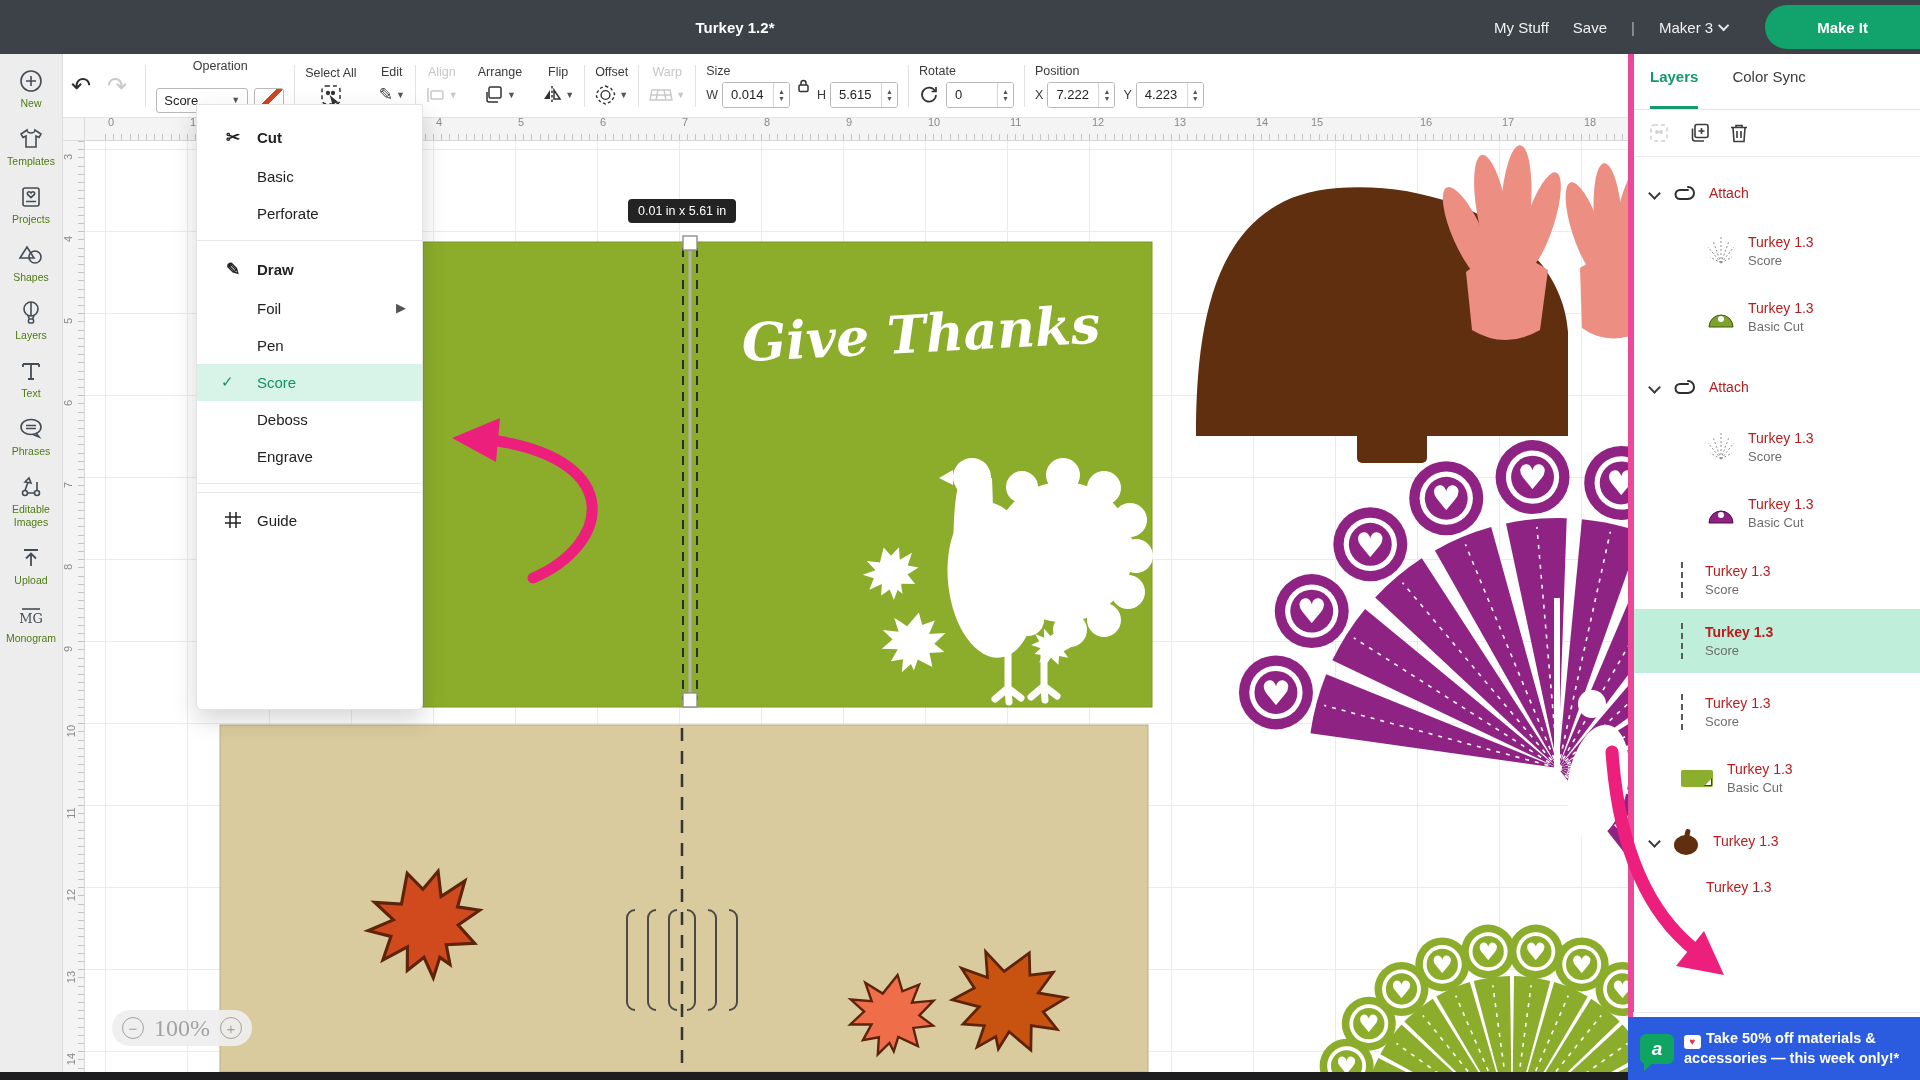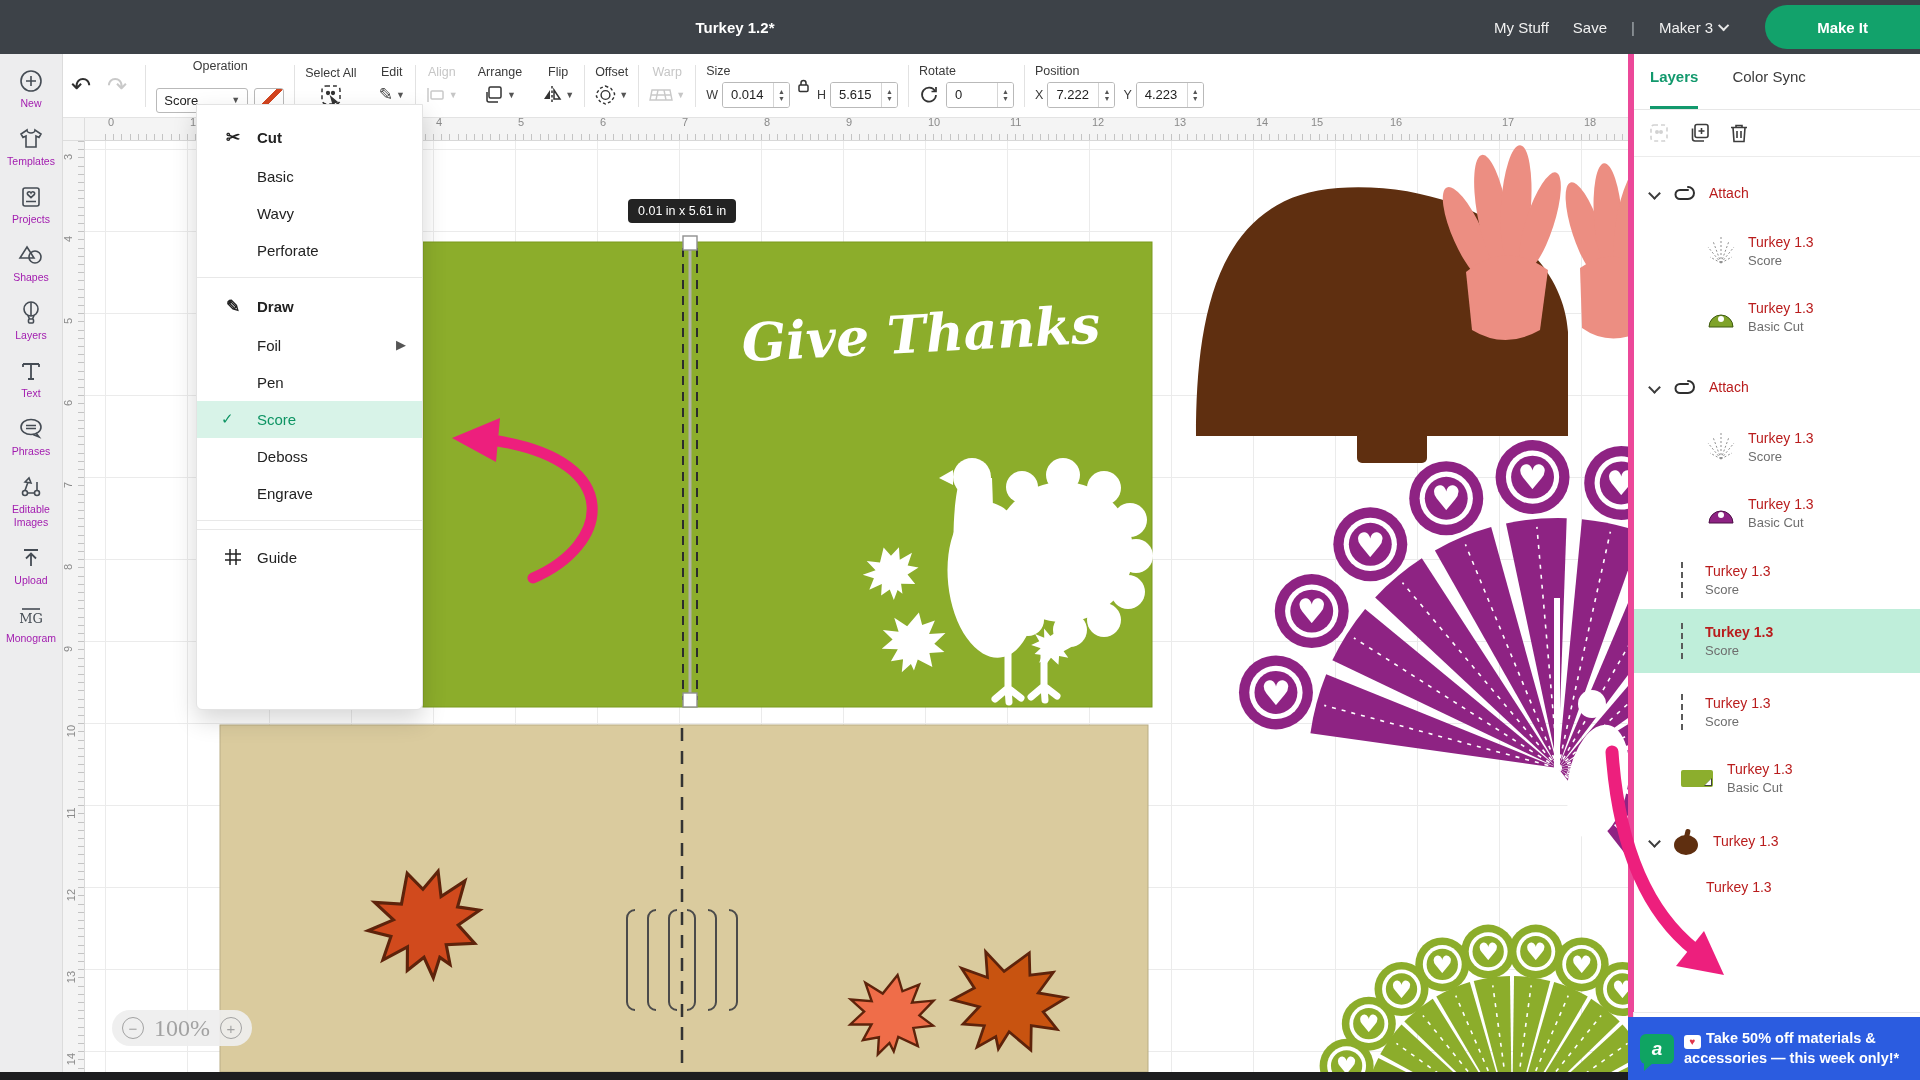--- a/index.html
+++ b/index.html
@@ -10,21 +10,21 @@
   #topbar .title { position:absolute; left:735px; top:27px; transform:translate(-50%,-50%); color:#fff; font-size:15px; font-weight:bold; }
   #topbar .right { position:absolute; right:0; top:0; height:54px; display:flex; align-items:center; gap:24px; color:#f1f1f1; font-size:15px; }
   #topbar .navlink { cursor:pointer; }
   #topbar .pipe { color:#aab0b5; }
   .machine { display:flex; align-items:center; gap:8px; }
   .chev { width:8px; height:8px; border-left:2px solid #e8e8e8; border-bottom:2px solid #e8e8e8; transform:rotate(-45deg) translateY(-2px); display:inline-block; }
   #make-it { height:44px; margin:0 0 0 6px; padding:0 58px 0 52px; background:#12a26b; color:#fff; border:none; border-radius:24px 0 0 24px; font-size:15px; font-weight:bold; margin-right:0; transform:translateX(6px); cursor:pointer; }
 
   
   #sidebar { position:absolute; left:0; top:54px; width:63px; height:1026px; background:#ededee; border-right:1px solid #dcdcdc; z-index:30; display:flex; flex-direction:column; align-items:center; padding-top:14px; }
-  .sb-item { width:63px; display:flex; flex-direction:column; align-items:center; gap:3px; margin-bottom:17px; cursor:pointer; color:#a21caf; }
+  .sb-item { width:63px; display:flex; flex-direction:column; align-items:center; gap:3px; margin-bottom:17px; cursor:pointer; color:#4d7c0f; }
   .sb-item .lbl { font-size:10.5px; text-align:center; line-height:1.15; }
   .sb-item svg { stroke:#454c54; fill:none; stroke-width:1.6; }
 
   
   #toolbar { position:absolute; left:63px; top:54px; width:1565px; height:64px; background:#fff; border-bottom:1px solid #e3e3e3; z-index:25; display:flex; align-items:center; }
   .tb-sep { width:1px; height:42px; background:#e2e2e2; margin:0 10px; }
   .tb-group { display:flex; flex-direction:column; align-items:center; gap:4px; font-size:12.5px; color:#3a3a3a; }
   .tb-group .cap { font-size:12.5px; }
   .tb-ic { display:flex; align-items:center; gap:3px; height:24px; cursor:pointer; }
   .caret { font-size:9px; color:#555; }
@@ -356,21 +356,21 @@
     <span class="rh" style="left: 515px;">6</span>
     <span class="rh" style="left: 597px;">7</span>
     <span class="rh" style="left: 679px;">8</span>
     <span class="rh" style="left: 761px;">9</span>
     <span class="rh" style="left: 843px;">10</span>
     <span class="rh" style="left: 925px;">11</span>
     <span class="rh" style="left: 1007px;">12</span>
     <span class="rh" style="left: 1089px;">13</span>
     <span class="rh" style="left: 1171px;">14</span>
     <span class="rh" style="left: 1226px;">15</span>
-    <span class="rh" style="left: 1305px;">16</span>
+    <span class="rh" style="left: 1335px;">16</span>
     <span class="rh" style="left: 1417px;">17</span>
     <span class="rh" style="left: 1499px;">18</span>
   </div>
 <div id="ruler-v">
     <span class="rv" style="top: 10px;">3</span>
     <span class="rv" style="top: 92px;">4</span>
     <span class="rv" style="top: 174px;">5</span>
     <span class="rv" style="top: 256px;">6</span>
     <span class="rv" style="top: 338px;">7</span>
     <span class="rv" style="top: 420px;">8</span>
@@ -642,21 +642,20 @@
     </div>
   </div>
 </div>
 
 <div id="op-menu">
   <div class="m-head">
     <span class="mi">✂</span>
     <span>Cut</span>
   </div>
   <div class="m-item">Basic</div>
-  <div class="m-item">Wavy</div>
   <div class="m-item">Perforate</div>
   <div class="m-div"></div>
   <div class="m-head">
     <span class="mi">✎</span>
     <span>Draw</span>
   </div>
   <div class="m-item">
     <span>Foil</span>
     <span class="subarrow">▶</span>
   </div>

